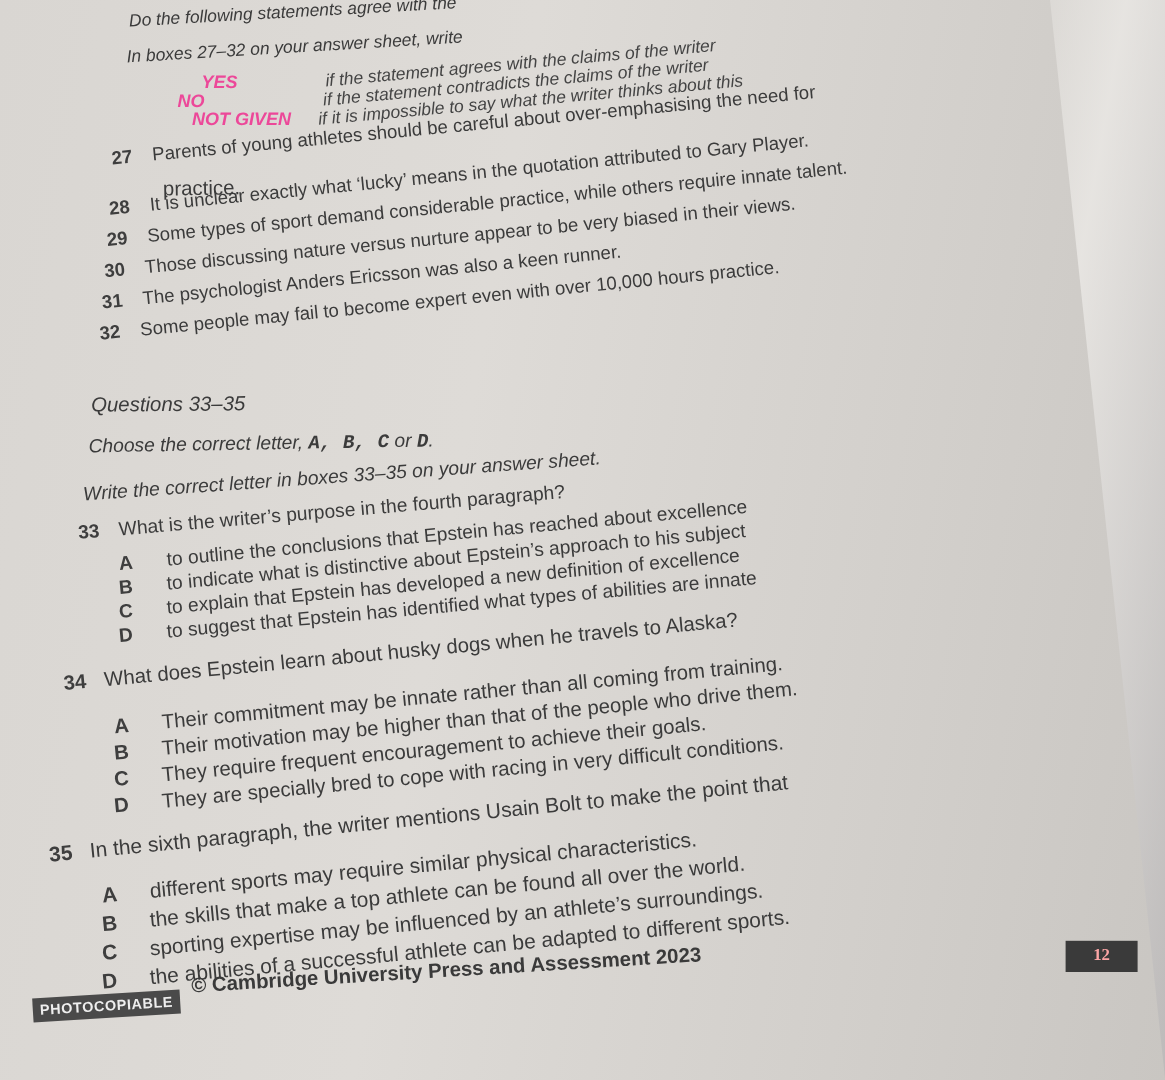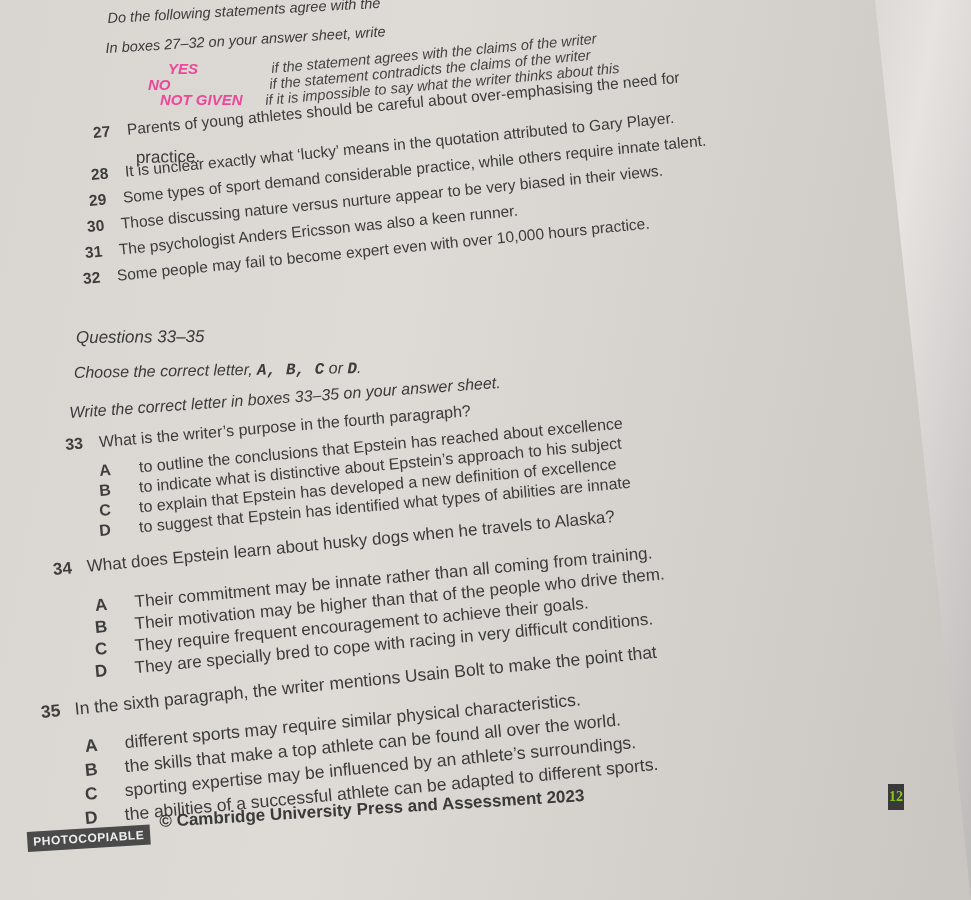--- a/index.html
+++ b/index.html
@@ -30,21 +30,21 @@
   .photocopiable {
     position:absolute; left:28px; top:832px; background:#4a4a4a; color:#eee;
     font-weight:bold; font-size:12px; padding:3px 6px; letter-spacing:0.5px;
     transform: rotate(-3.5deg); transform-origin:left bottom;
   }
   .copyright {
     position:absolute; left:160px; top:812px; font-weight:bold; font-size:17px; color:#3a3a3a;
     transform: rotate(-3.5deg); transform-origin:left bottom; white-space:nowrap;
   }
   .pagenum {
-    position:absolute; left:888px; top:784px; width:16px; height:26px; background:#3a3a3a; color:#84cc16;
+    position:absolute; left:888px; top:784px; width:60px; height:26px; background:#3a3a3a; color:#fca5a5;
     font-family:"Liberation Serif", serif; font-weight:bold; font-size:14px;
     display:flex; align-items:center; justify-content:center;
   }
 </style>
 </head>
 <body>
 
 <div class="page">
   <div class="fold"></div>
 

